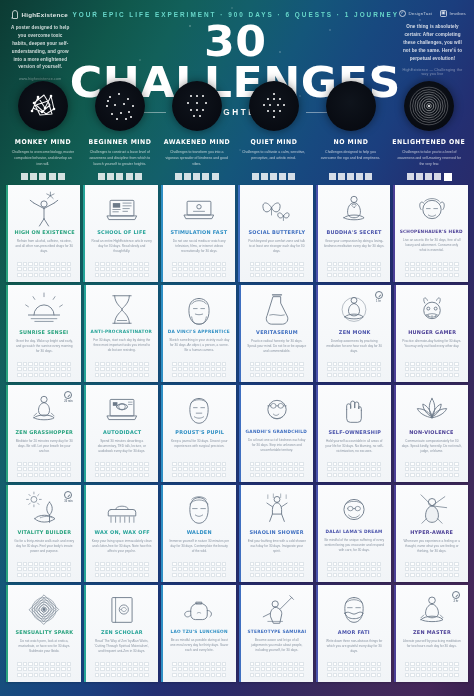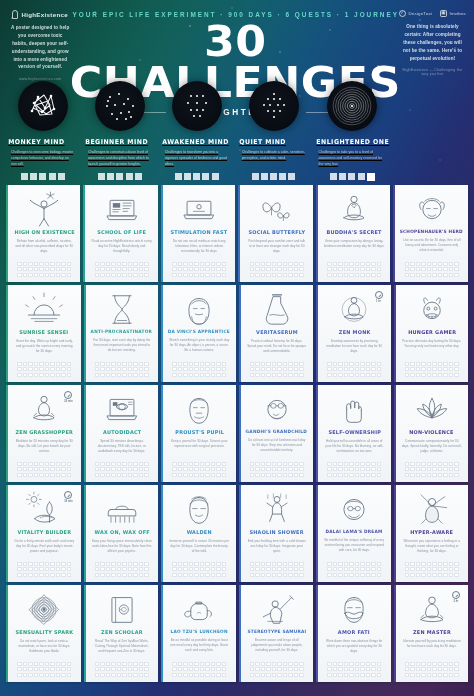--- a/index.html
+++ b/index.html
@@ -166,22 +166,22 @@
     padding: 0 6px;
   }
   .cols {
     display: grid;
     grid-template-columns: repeat(6, 1fr);
     gap: 3px;
   }
 
   
   .mind {
+    text-align: center;
     padding-bottom: 4px;
-    text-decoration: underline;
   }
   .orb {
     width: 50px; height: 50px;
     margin: 3px auto 7px auto;
     border-radius: 50%;
     background: radial-gradient(circle at 48% 42%, #0f141c 0%, #080b12 72%, #05070d 100%);
     position: relative;
     box-shadow: 0 0 10px rgba(0,0,0,.45);
     overflow: hidden;
   }
@@ -443,20 +443,34 @@
           <div class="mind-pips">
             <span class="pip dim"></span>
             <span class="pip dim"></span>
             <span class="pip dim"></span>
             <span class="pip dim"></span>
             <span class="pip dim"></span>
           </div>
         </div>
         <div class="mind">
           <div class="orb">
+            <svg viewBox="0 0 50 50"></svg>
+          </div>
+          <div class="mind-name">NO MIND</div>
+          <div class="mind-desc">Challenges designed to help you overcome the ego and find emptiness.</div>
+          <div class="mind-pips">
+            <span class="pip dim"></span>
+            <span class="pip dim"></span>
+            <span class="pip dim"></span>
+            <span class="pip dim"></span>
+            <span class="pip dim"></span>
+          </div>
+        </div>
+        <div class="mind">
+          <div class="orb">
             <svg viewBox="0 0 50 50">
               <circle cx="25" cy="25" r="2.35" fill="none" stroke="#ffffff" stroke-width=".55" opacity="0.89"></circle>
               <circle cx="25" cy="25" r="4.7" fill="none" stroke="#ffffff" stroke-width=".55" opacity="0.83"></circle>
               <circle cx="25" cy="25" r="7.050000000000001" fill="none" stroke="#ffffff" stroke-width=".55" opacity="0.77"></circle>
               <circle cx="25" cy="25" r="9.4" fill="none" stroke="#ffffff" stroke-width=".55" opacity="0.71"></circle>
               <circle cx="25" cy="25" r="11.75" fill="none" stroke="#ffffff" stroke-width=".55" opacity="0.65"></circle>
               <circle cx="25" cy="25" r="14.100000000000001" fill="none" stroke="#ffffff" stroke-width=".55" opacity="0.59"></circle>
               <circle cx="25" cy="25" r="16.45" fill="none" stroke="#ffffff" stroke-width=".55" opacity="0.53"></circle>
               <circle cx="25" cy="25" r="18.8" fill="none" stroke="#ffffff" stroke-width=".55" opacity="0.47"></circle>
               <circle cx="25" cy="25" r="1.1" fill="#ffffff"></circle>

